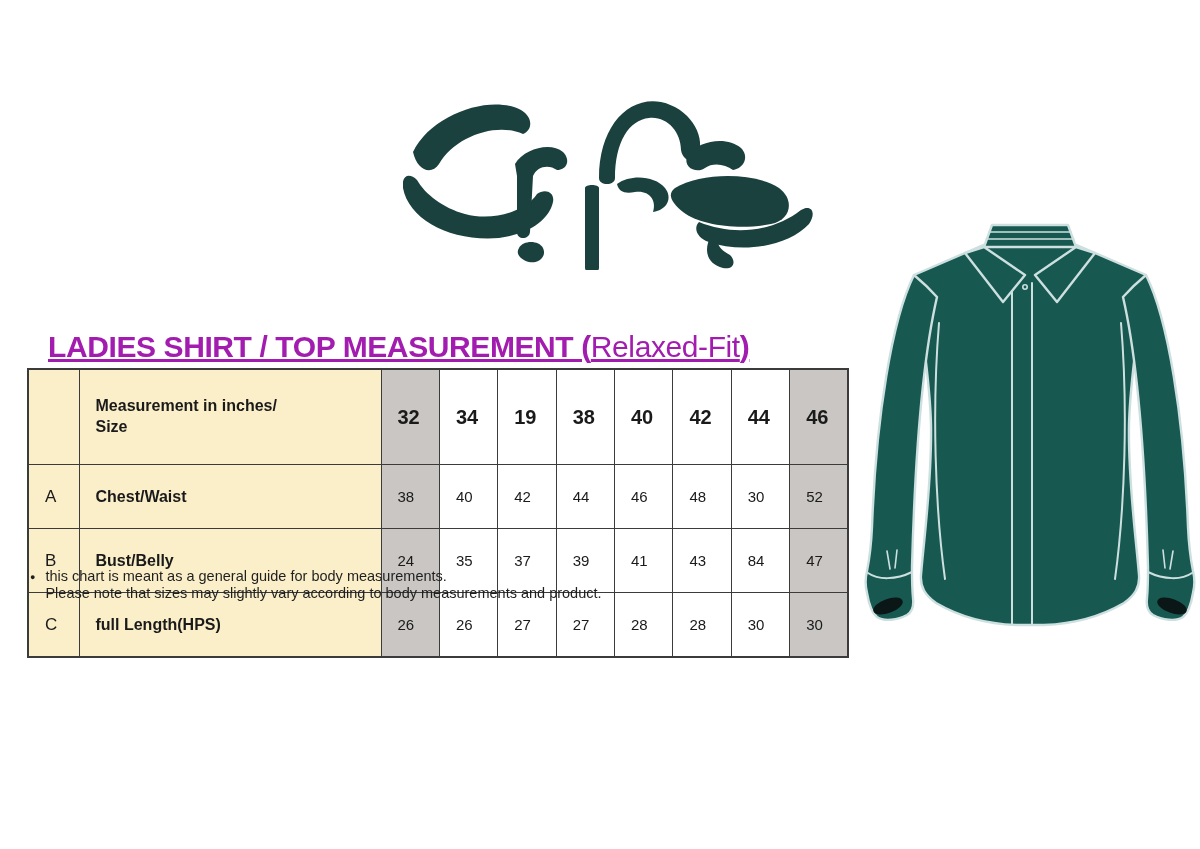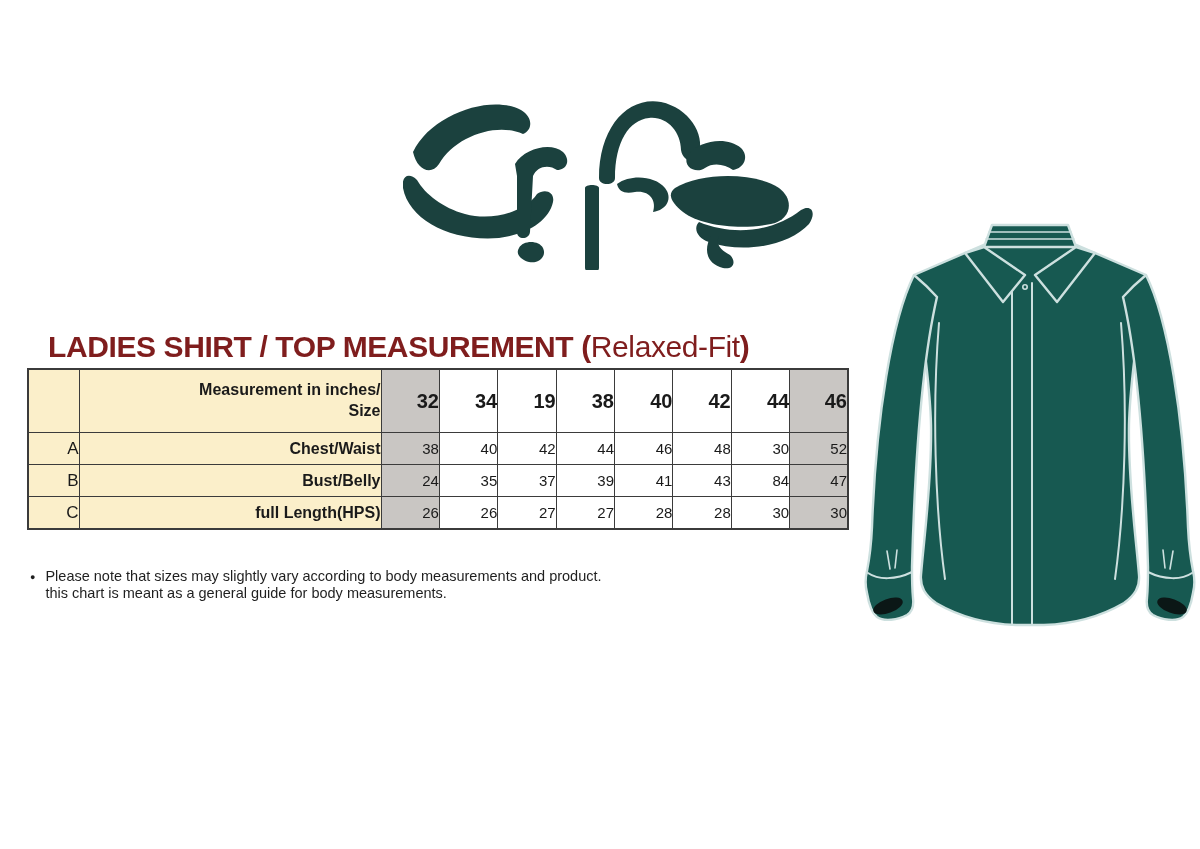--- a/index.html
+++ b/index.html
@@ -9,32 +9,32 @@
   }
 
   
   .logo{position:absolute;left:403px;top:92px;width:412px;height:178px;}
   .logo svg{width:100%;height:100%;}
   .logo path{fill:#1b413e;}
 
   
   .page-title{
     position:absolute;left:48px;top:329px;width:810px;
-    font-size:30px;line-height:36px;letter-spacing:-0.4px;color:#7f1d1d;white-space:nowrap;
+    font-size:30px;line-height:36px;letter-spacing:-0.4px;color:#a21caf;white-space:nowrap;text-decoration:underline;
   }
   .page-title .bold{font-weight:bold;}
   .page-title .regular{font-weight:normal;}
 
   
   .size-table{
     position:absolute;left:27px;top:368px;width:822px;
     border-collapse:collapse;table-layout:fixed;border:2px solid #3b3b3b;
   }
   .size-table td{
-    border:1px solid #3b3b3b;text-align:right;vertical-align:middle;padding:0;color:#1a1a1a;
+    border:1px solid #3b3b3b;text-align:left;vertical-align:middle;padding:16px;color:#1a1a1a;
     background:#ffffff;overflow:hidden;
   }
   .size-table tr.header-row td{height:62px;}
   .size-table tr.data-row td{height:31px;}
   .cream{background:#fbefca !important;}
   .gray{background:#c9c6c3 !important;}
   .label-h{font-size:16px;font-weight:bold;white-space:pre-line;line-height:1.3;}
   .size-h{font-size:20px;font-weight:bold;}
   .row-key{font-size:17px;}
   .row-label{font-size:16px;font-weight:bold;}
@@ -133,22 +133,22 @@
         <td class="val">28</td>
         <td class="val">30</td>
         <td class="val gray">30</td>
       </tr>
     </tbody>
   </table>
 
   <div class="note">
     <span class="bullet">●</span>
     <div class="note-text">
+      <div>this chart is meant as a general guide for body measurements.</div>
       <div>Please note that sizes may slightly vary according to body measurements and product.</div>
-      <div>this chart is meant as a general guide for body measurements.</div>
     </div>
   </div>
 
   <div class="shirt" role="img" aria-label="teal ladies shirt illustration">
     <svg viewBox="0 0 336 436">
 
       <path class="fillpiece" d="M 126,46 L 52,78 C 60,130 68,185 69,228 C 70,285 62,340 59,378 C 58,390 63,398 74,406 C 98,420 126,427 154,428 L 182,428 C 210,427 238,420 262,406 C 273,398 278,390 277,378 C 274,340 266,285 267,228 C 268,185 276,130 284,78 L 210,46 Z"></path>
 
       <path class="seam" d="M 77,126 C 70,210 73,310 83,382"></path>
       <path class="seam" d="M 259,126 C 266,210 263,310 253,382"></path>

